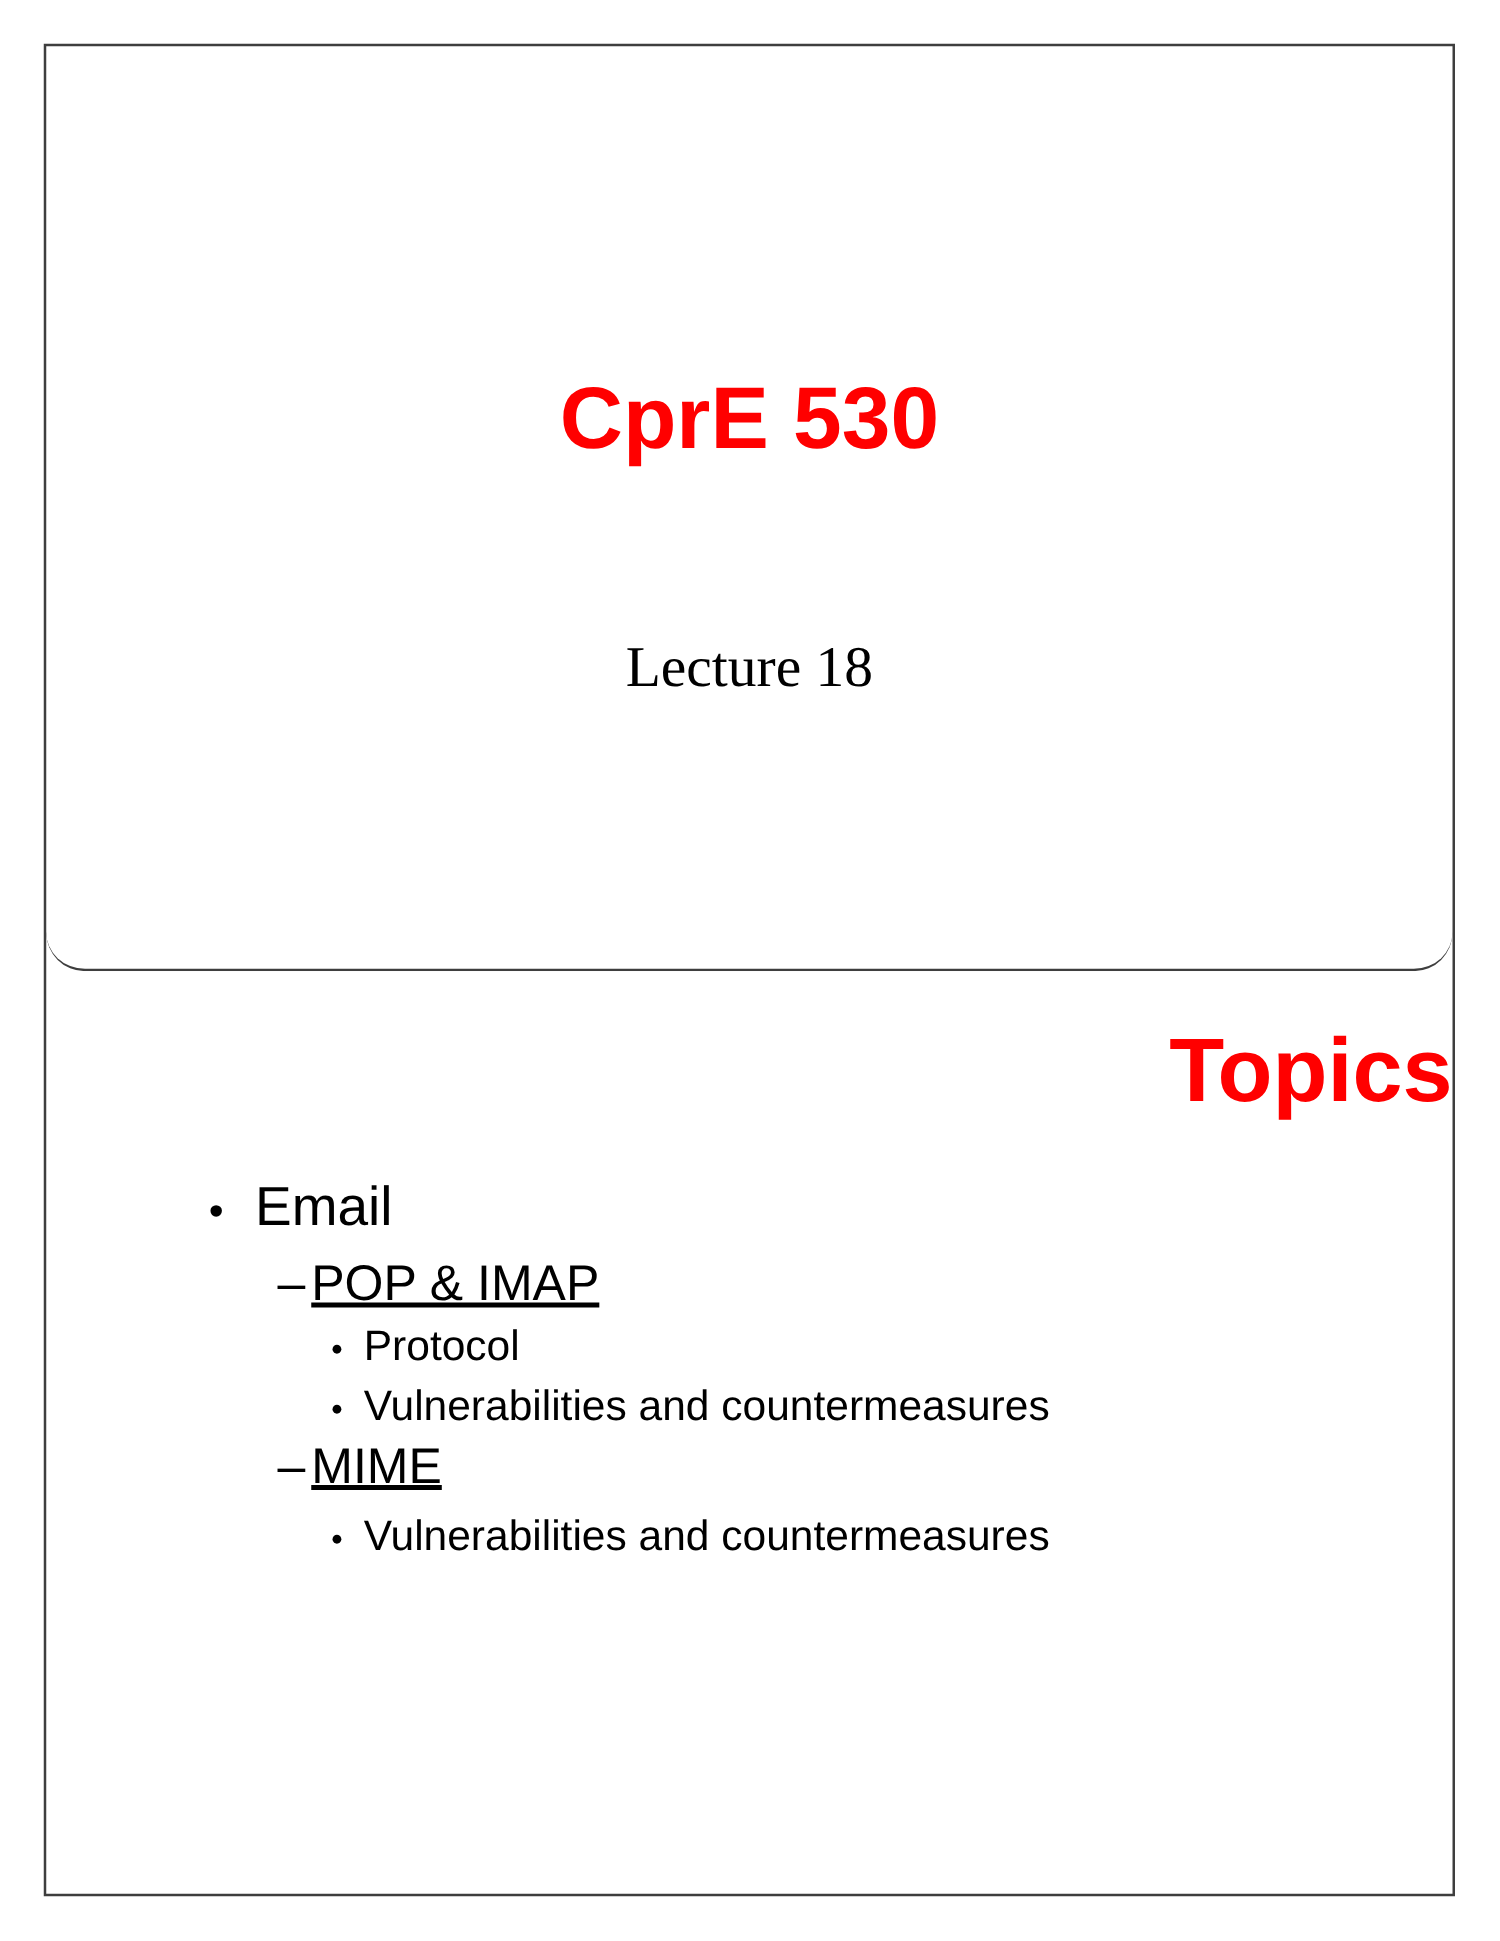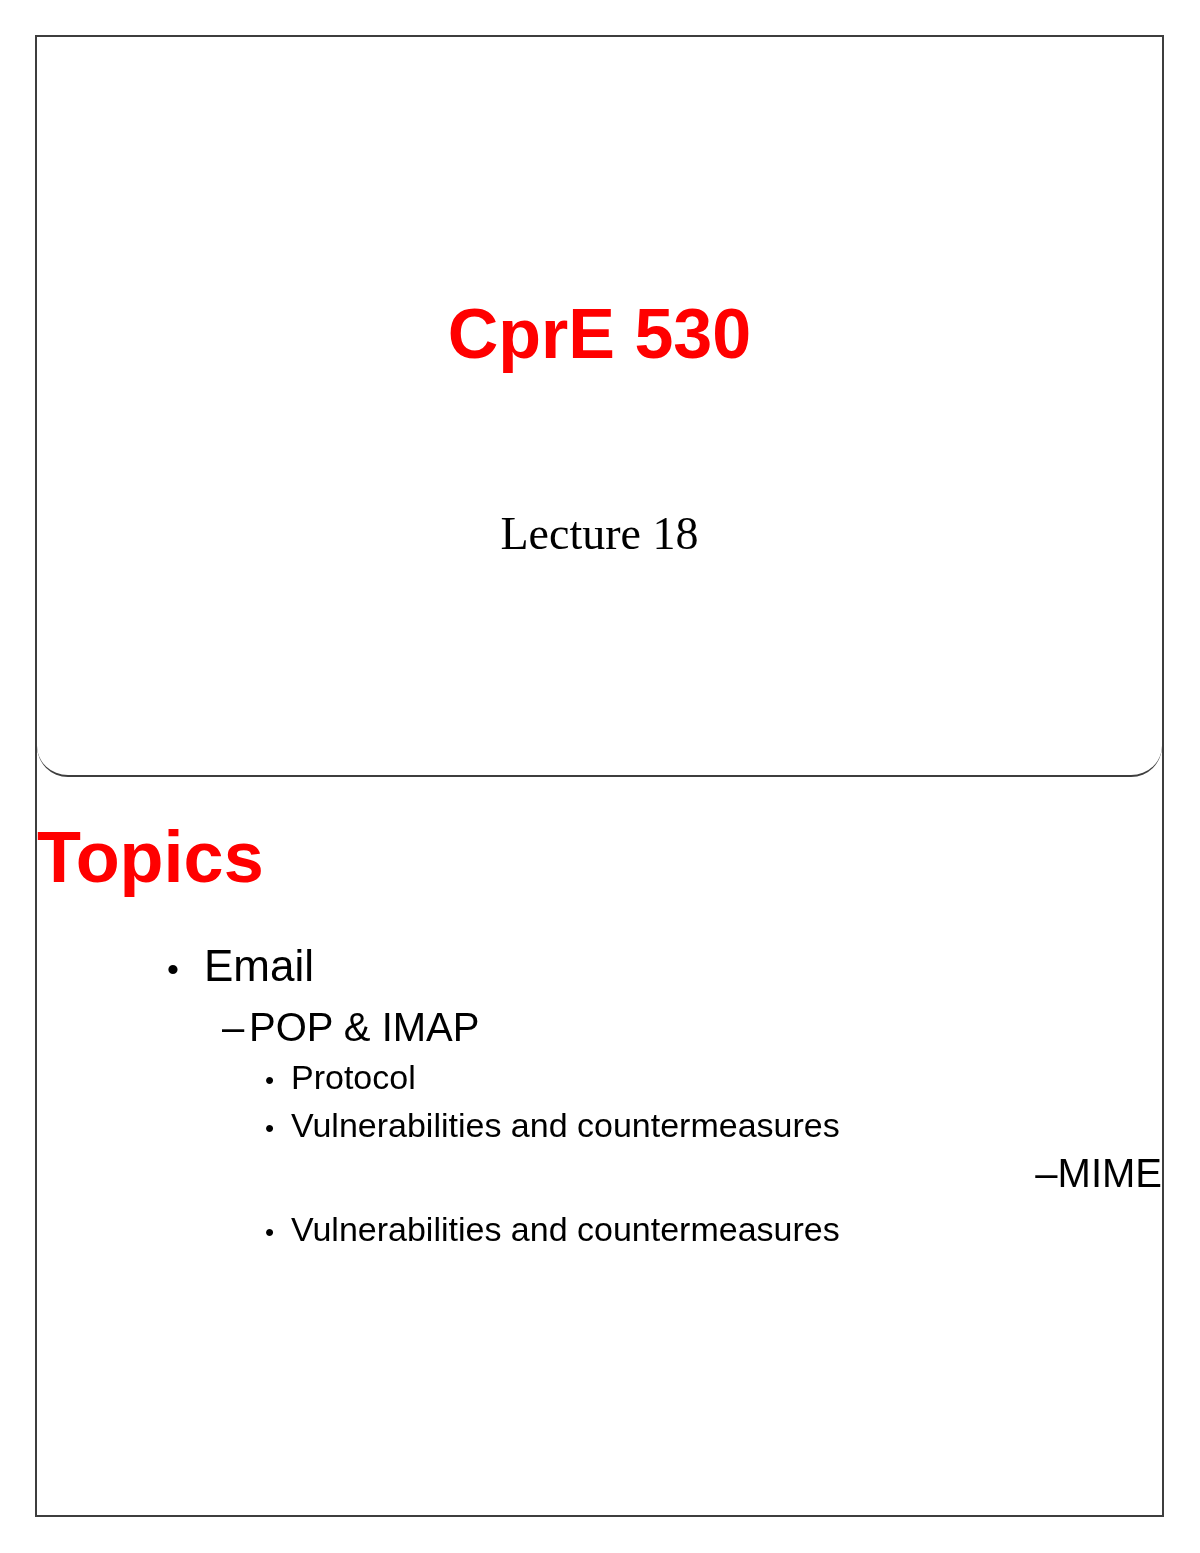--- a/index.html
+++ b/index.html
@@ -62,50 +62,50 @@
     font-weight: normal;
     color: #000000;
     font-family: Liberation Serif, serif;
   }
   .s2-title {
     position: absolute;
     top: 39px;
     left: 0;
     width: 100%;
     margin: 0;
-    text-align: left;
+    text-align: right;
     font-size: 72px;
     line-height: 1.15;
     font-weight: bold;
     color: #ff0000;
   }
   .list {
     position: absolute;
     top: 164px;
     left: 0;
     right: 0;
     color: #000000;
   }
   .row { white-space: nowrap; }
   .row .marker { display: inline-block; }
   .row .txt { display: inline; }
 
   .l1 { font-size: 44px; line-height: 1.15; padding-left: 130px; }
   .l1 .marker { width: 37px; font-size: 34px; }
 
-  .l2 { font-size: 40px; line-height: 1.15; padding-left: 185px; }
+  .l2 { font-size: 40px; line-height: 1.15; padding-left: 185px; text-decoration: underline; }
   .l2 .marker { width: 27px; font-size: 40px; }
 
   .l3 { font-size: 34px; line-height: 1.15; padding-left: 228px; }
   .l3 .marker { width: 26px; font-size: 26px; }
 
   .list .row:nth-child(2) { margin-top: 12px; }
   .list .row:nth-child(3) { margin-top: 8px; }
   .list .row:nth-child(4) { margin-top: 9px; }
-  .list .row:nth-child(5) { margin-top: 5px; text-align: right; }
+  .list .row:nth-child(5) { margin-top: 5px; }
   .list .row:nth-child(6) { margin-top: 14px; }
 </style>
 </head>
 <body>
 
 <div class="sheet">
   <div class="deck">
 
     <section class="slide slide1">
       <h1 class="s1-title">CprE 530</h1>

